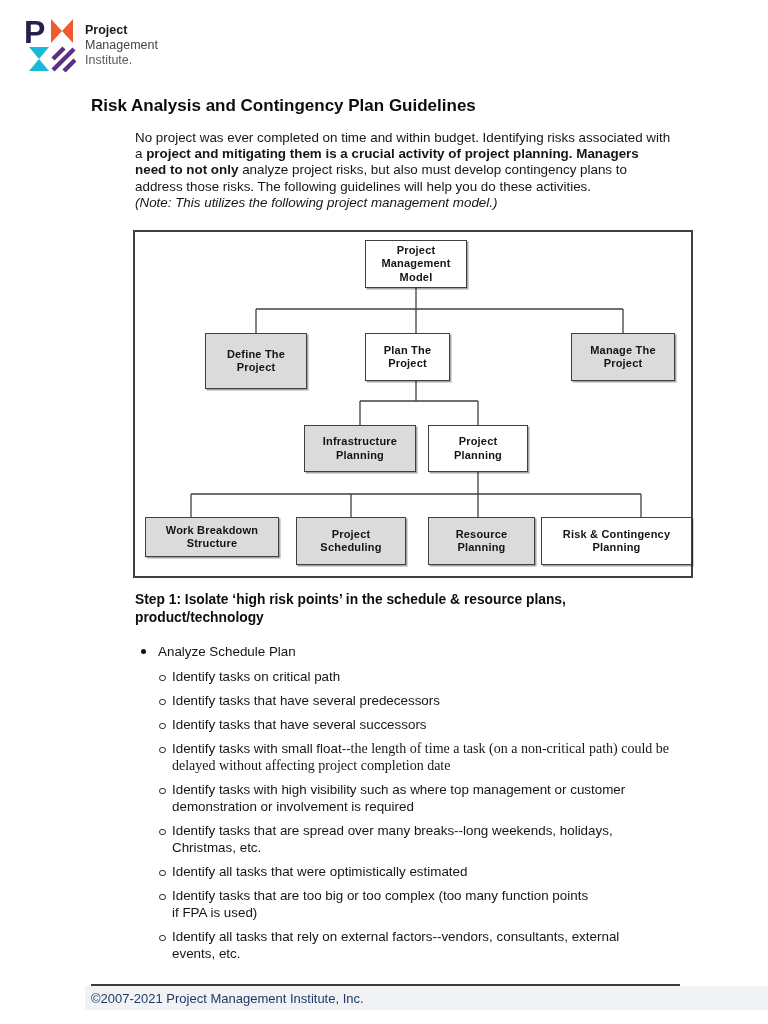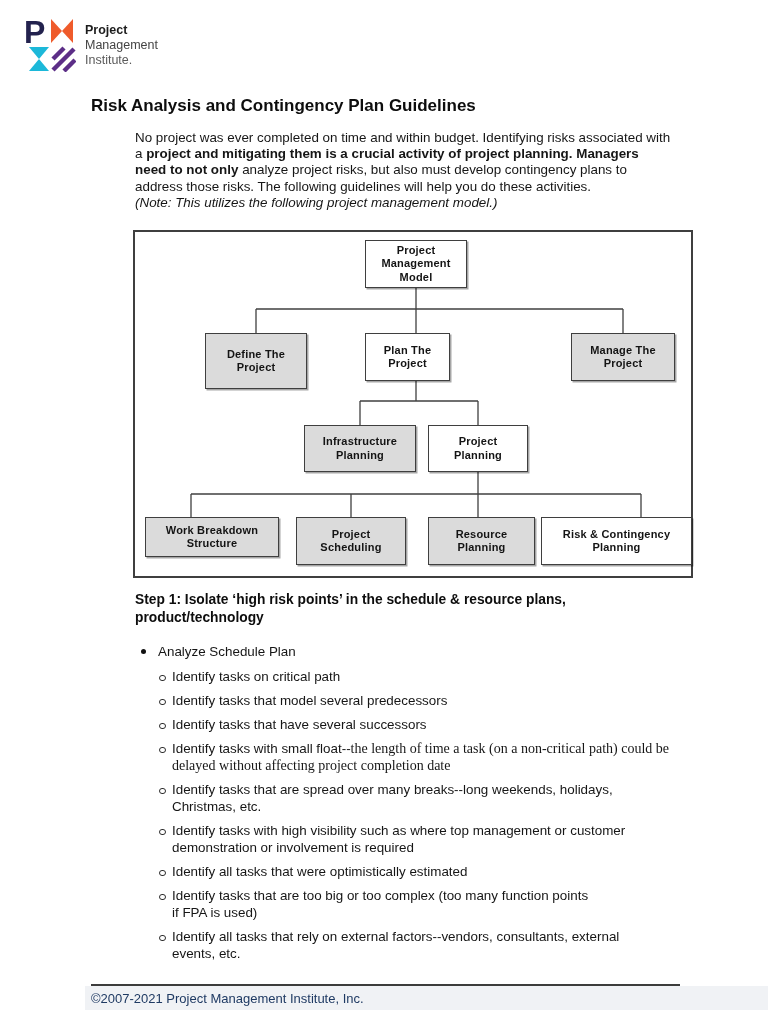--- a/index.html
+++ b/index.html
@@ -125,40 +125,40 @@
     <div class="li li-main">
       <span class="marker-disc"></span>
       <span class="t">Analyze Schedule Plan</span>
     </div>
     <div class="li li-sub">
       <span class="marker-circle"></span>
       <span class="t">Identify tasks on critical path</span>
     </div>
     <div class="li li-sub">
       <span class="marker-circle"></span>
-      <span class="t">Identify tasks that model several predecessors</span>
+      <span class="t">Identify tasks that have several predecessors</span>
     </div>
     <div class="li li-sub">
       <span class="marker-circle"></span>
       <span class="t">Identify tasks that have several successors</span>
     </div>
     <div class="li li-sub">
       <span class="marker-circle"></span>
       <span class="t">Identify tasks with small float--</span><span class="t serif">the length of time a task (on a non-critical path) could be
 delayed without affecting project completion date</span>
     </div>
     <div class="li li-sub">
       <span class="marker-circle"></span>
-      <span class="t">Identify tasks that are spread over many breaks--long weekends, holidays,
-Christmas, etc.</span>
+      <span class="t">Identify tasks with high visibility such as where top management or customer
+demonstration or involvement is required</span>
     </div>
     <div class="li li-sub">
       <span class="marker-circle"></span>
-      <span class="t">Identify tasks with high visibility such as where top management or customer
-demonstration or involvement is required</span>
+      <span class="t">Identify tasks that are spread over many breaks--long weekends, holidays,
+Christmas, etc.</span>
     </div>
     <div class="li li-sub">
       <span class="marker-circle"></span>
       <span class="t">Identify all tasks that were optimistically estimated</span>
     </div>
     <div class="li li-sub">
       <span class="marker-circle"></span>
       <span class="t">Identify tasks that are too big or too complex (too many function points
 if FPA is used)</span>
     </div>

